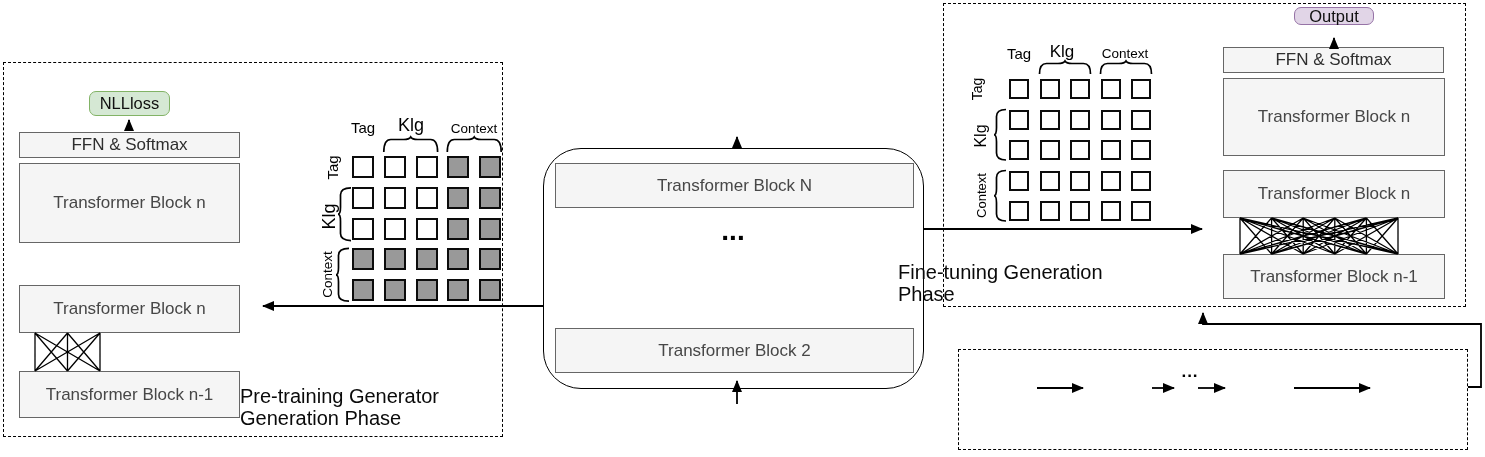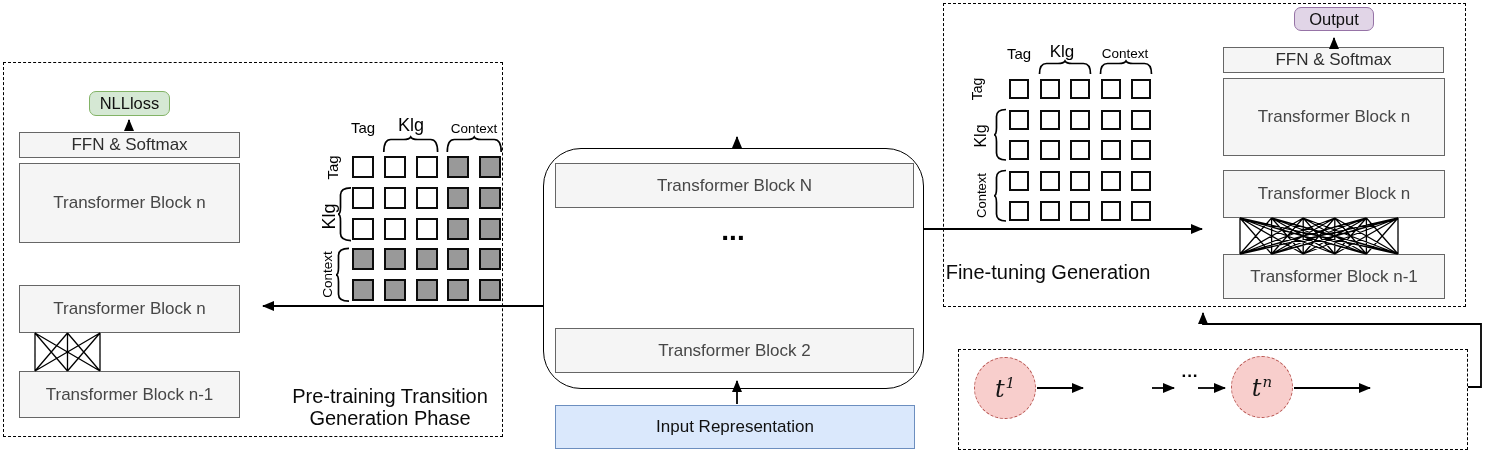--- a/index.html
+++ b/index.html
@@ -8,21 +8,21 @@
   .dashed{position:absolute;box-sizing:border-box;border:1.7px dashed #000;background:transparent;}
   .box{position:absolute;box-sizing:border-box;background:var(--box-fill,#f5f5f5);
        border:1.5px solid var(--box-border,#666);display:flex;align-items:center;
        justify-content:center;font-size:17px;color:#474747;}
   .chip{position:absolute;box-sizing:border-box;border-radius:7px;display:flex;align-items:center;
         justify-content:center;font-size:16.5px;color:#101010;}
   .chip.green{background:var(--green-fill,#d5e8d4);border:1.5px solid var(--green-border,#82b366);align-items:center;}
   .chip.purple{background:var(--purple-fill,#e1d5e7);border:1.5px solid var(--purple-border,#9673a6);}
   .input{background:var(--blue-fill,#dae8fc);border:1.5px solid var(--blue-border,#6c8ebf);color:#111;}
   .roundrect{position:absolute;box-sizing:border-box;border:1.7px solid #000;border-radius:38px;background:#fff;}
-  .phase-title{position:absolute;text-align:center;font-size:20px;line-height:22px;color:#0a0a0a;}
+  .phase-title{position:absolute;text-align:left;font-size:20px;line-height:22px;color:#0a0a0a;}
   .seq-title{position:absolute;font-size:19px;color:#0a0a0a;white-space:nowrap;}
   .grid-label{position:absolute;color:#000;text-align:center;white-space:nowrap;}
   .rot{transform:rotate(-90deg);}
   .mask-cell{position:absolute;box-sizing:border-box;border:2px solid #0c0c0c;background:var(--mask-empty,#fff);}
   .mask-cell.filled{background:var(--mask-filled,#999);}
   .dots{position:absolute;font-weight:bold;color:#000;text-align:center;}
   .circle{position:absolute;box-sizing:border-box;width:62px;height:62px;border-radius:50%;
           background:var(--pink-fill,#f8cecc);border:1.6px dashed var(--pink-border,#b85450);
           display:flex;align-items:center;justify-content:center;
           font-family:"DejaVu Serif",serif;font-style:italic;font-size:24px;color:#161616;}
@@ -52,21 +52,21 @@
 
   <div class="box" style="left:19px;top:285px;width:221px;height:48px;">
     <span>Transformer Block n</span>
   </div>
 
   <div class="box" style="left:19px;top:371px;width:221px;height:47px;">
     <span>Transformer Block n-1</span>
   </div>
 
   <div class="phase-title" style="left:240px;top:385px;width:300px;">
-    <div>Pre-training Transition</div>
+    <div>Pre-training Generator</div>
     <div>Generation Phase</div>
   </div>
 
   <div class="grid-label" style="left:333px;top:119px;width:60px;font-size:15px;">Tag</div>
   <div class="grid-label" style="left:381px;top:115px;width:60px;font-size:18px;">Klg</div>
   <div class="grid-label" style="left:441px;top:121px;width:66px;font-size:13.5px;">Context</div>
   <div class="grid-label rot" style="left:302px;top:159px;width:60px;font-size:15px;">Tag</div>
   <div class="grid-label rot" style="left:299px;top:206px;width:60px;font-size:18px;">Klg</div>
   <div class="grid-label rot" style="left:287px;top:267px;width:80px;font-size:13.5px;">Context</div>
 
@@ -104,27 +104,24 @@
     <span>Transformer Block N</span>
   </div>
 
   <div class="dots" style="left:688px;top:213px;width:90px;height:36px;font-size:28px;line-height:36px;">...</div>
 
 
   <div class="box" style="left:555px;top:328px;width:359px;height:45px;">
     <span>Transformer Block 2</span>
   </div>
 
-  <div class="box input" style="left:555px;top:405px;width:360px;height:44px;">
-    <span>Input Representation</span>
-  </div>
 
   <div class="dashed" style="left:943px;top:3px;width:523px;height:304px;"></div>
 
-  <div class="chip purple" style="left:1294px;top:7px;width:80px;height:24px;">
+  <div class="chip purple" style="left:1294px;top:7px;width:80px;height:18px;">
     <span>Output</span>
   </div>
 
   <div class="box" style="left:1223px;top:47px;width:221px;height:26px;font-size:17px;color:#2e2e2e;">
     <span>FFN &amp; Softmax</span>
   </div>
 
   <div class="box" style="left:1223px;top:78px;width:222px;height:78px;">
     <span>Transformer Block n</span>
   </div>
@@ -132,20 +129,21 @@
   <div class="box" style="left:1223px;top:170px;width:222px;height:48px;">
     <span>Transformer Block n</span>
   </div>
 
   <div class="box" style="left:1223px;top:254px;width:222px;height:45px;">
     <span>Transformer Block n-1</span>
   </div>
 
   <div class="phase-title" style="left:898px;top:261px;width:300px;">
     <div>Fine-tuning Generation</div>
+    <div>Phase</div>
   </div>
 
   <div class="grid-label" style="left:989px;top:45px;width:60px;font-size:15px;">Tag</div>
   <div class="grid-label" style="left:1032px;top:42px;width:60px;font-size:17px;">Klg</div>
   <div class="grid-label" style="left:1092px;top:46px;width:66px;font-size:13.5px;">Context</div>
   <div class="grid-label rot" style="left:947px;top:81px;width:60px;font-size:14px;">Tag</div>
   <div class="grid-label rot" style="left:951px;top:127px;width:60px;font-size:16px;">Klg</div>
   <div class="grid-label rot" style="left:941px;top:188px;width:80px;font-size:13px;">Context</div>
 
   <div style="position:absolute;left:0;top:0;">
@@ -171,26 +169,20 @@
       <div class="mask-cell" style="left: 1131px; top: 170.5px; width: 20px; height: 20px;"></div>
       <div class="mask-cell" style="left: 1009px; top: 201px; width: 20px; height: 20px;"></div>
       <div class="mask-cell" style="left: 1039.5px; top: 201px; width: 20px; height: 20px;"></div>
       <div class="mask-cell" style="left: 1070px; top: 201px; width: 20px; height: 20px;"></div>
       <div class="mask-cell" style="left: 1100.5px; top: 201px; width: 20px; height: 20px;"></div>
       <div class="mask-cell" style="left: 1131px; top: 201px; width: 20px; height: 20px;"></div>
     </div>
 
   <div class="dashed" style="left:958px;top:349px;width:510px;height:101px;"></div>
 
-  <div class="circle" style="left:974px;top:357px;">
-    <span><span>t</span><sup>1</sup></span>
-  </div>
-  <div class="circle" style="left:1231px;top:356px;">
-    <span><span>t</span><sup>n</sup></span>
-  </div>
 
   <div class="dots" style="left:1180px;top:368px;width:20px;height:16px;font-size:17px;line-height:16px;">···</div>
 
 
   <svg id="wires" width="1485" height="457">
     <defs>
       <marker id="ah" markerUnits="userSpaceOnUse" markerWidth="14" markerHeight="12" refX="11" refY="5" orient="auto">
         <path d="M0,0 L12,5 L0,10 Z" style="fill:#000;stroke:none;"></path>
       </marker>
     </defs>

